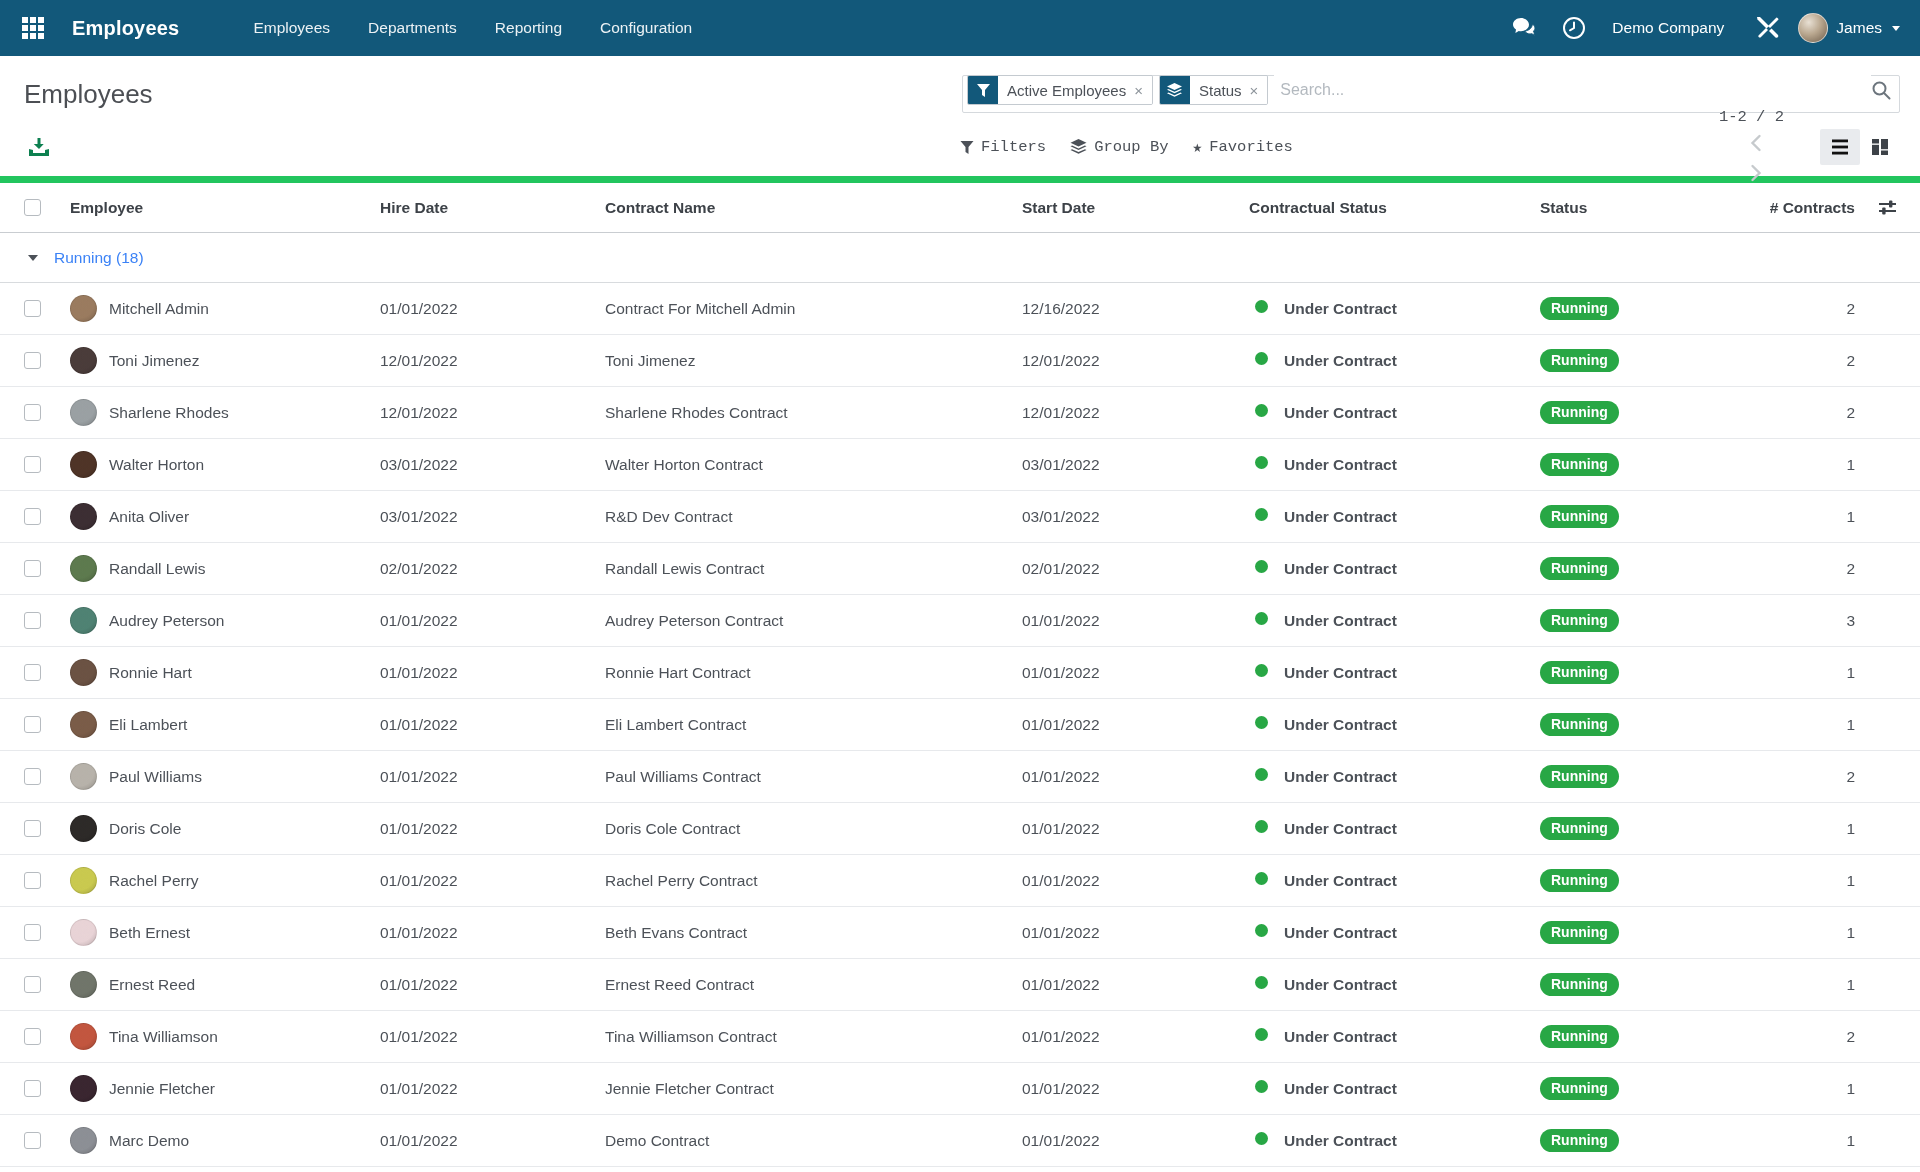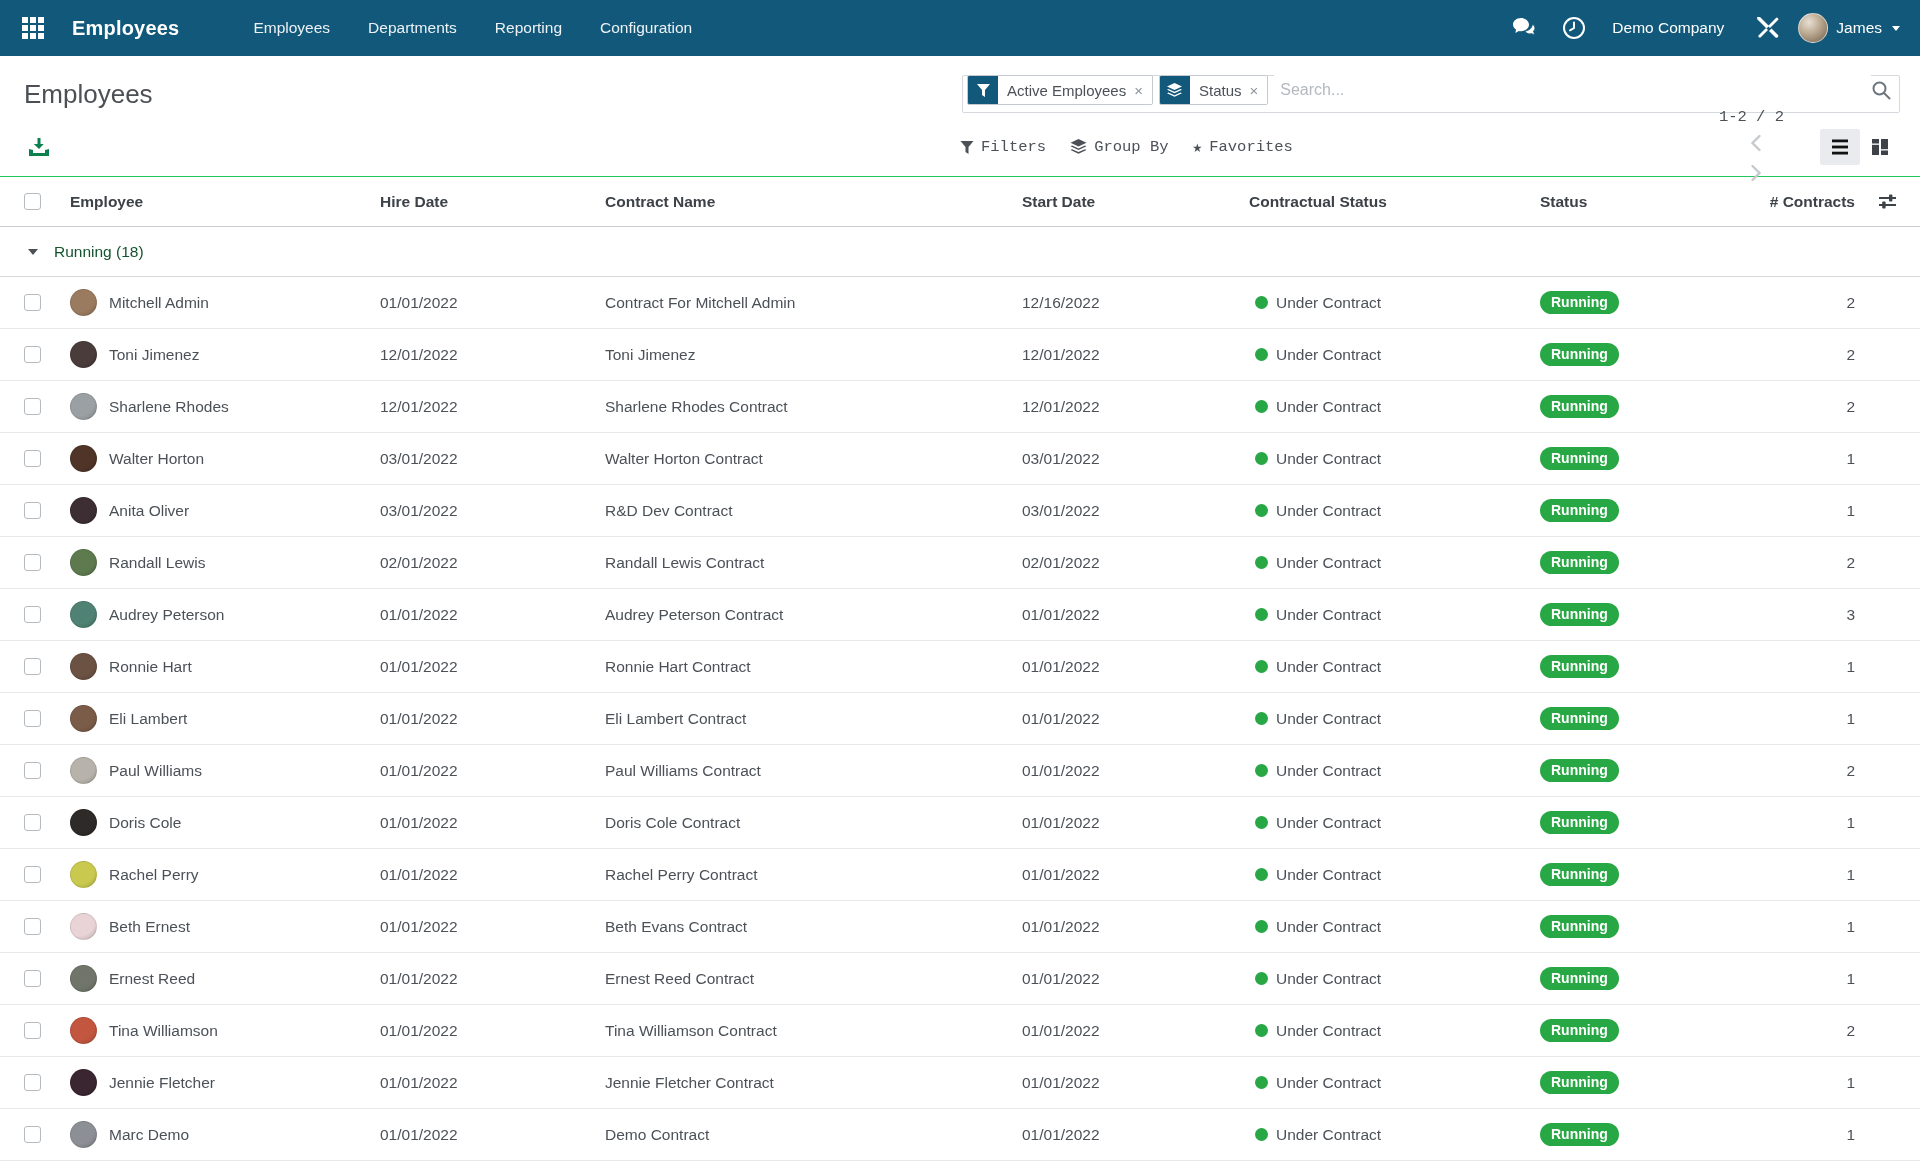--- a/index.html
+++ b/index.html
@@ -62,45 +62,45 @@
   .tool-btn .star { font-size:16px; color:#4c5158; }
   .pager { margin-left:auto; display:flex; align-items:center; gap:4px;flex-direction:column; }
   .pager-text { font-size:15.5px; color:#4c5158; margin-right:10px; }
   .pg-btn { background:none; border:none; cursor:pointer; color:#c6cacd; padding:4px; }
   .switcher { display:flex; margin-left:26px; }
   .sw-btn { width:40px; height:36px; display:flex; align-items:center;
     justify-content:center; background:none; border:none; cursor:pointer; }
   .sw-btn.active { background:#e9ebee; border-radius:2px; }
 
   
-  .list { border-top:1px solid #22c55e; }
+  .list { border-top:7px solid #22c55e; }
   .grid-row { display:grid;
     grid-template-columns:70px 310px 225px 417px 227px 291px 223px 92px 65px;
     align-items:center; }
   .lheader { height:50px; border-bottom:1px solid #c9cdd1; font-weight:700;
     color:#3d4248; font-size:15.5px; }
   .lheader .cell { cursor:pointer; }
   .cell-check { padding-left:24px; }
   .checkbox { appearance:none; -webkit-appearance:none; width:17px; height:17px;
     border:1px solid #b6bbc0; border-radius:3px; background:#fff; cursor:pointer;
     display:block; }
   .cell-num { text-align:right; }
   .cell-icon { display:flex; justify-content:center; color:#4c5158; }
   .group-row { height:50px; border-bottom:1px solid #d8dbde; display:flex;
     align-items:center; padding-left:28px; font-size:15.5px; font-weight:500;
-    color:#14532d; cursor:pointer; background:#fff; }
+    color:#3b82f6; cursor:pointer; background:#fff; }
   .group-caret { width:0; height:0; border-left:5.5px solid transparent;
     border-right:5.5px solid transparent; border-top:6.5px solid #4c5158;
     margin-right:16px; }
   .row { height:52px; border-bottom:1px solid #e7e9ec; font-size:15.5px;
     background:#fff; cursor:pointer; }
   .emp-cell { display:flex; align-items:center; gap:12px; }
   .row-avatar { width:27px; height:27px; border-radius:50%; flex:0 0 27px;
     border:1px solid rgba(0,0,0,.08); }
-  .dot-cell { display:flex; align-items:center; gap:8px; padding-left:6px; }
+  .dot-cell { display:flex; gap:16px; padding-left:6px;font-weight:bold; }
   .status-dot { width:13px; height:13px; border-radius:50%; background:#28a745; }
   .badge { display:inline-block; background:#28a745; color:#fff; font-weight:bold;
     font-size:14px; padding:4px 11px 5px; border-radius:12px; line-height:1; }
   svg { display:block; }
 </style>
 </head>
 <body>
 
 <header class="topnav">
   <button class="apps-btn">

